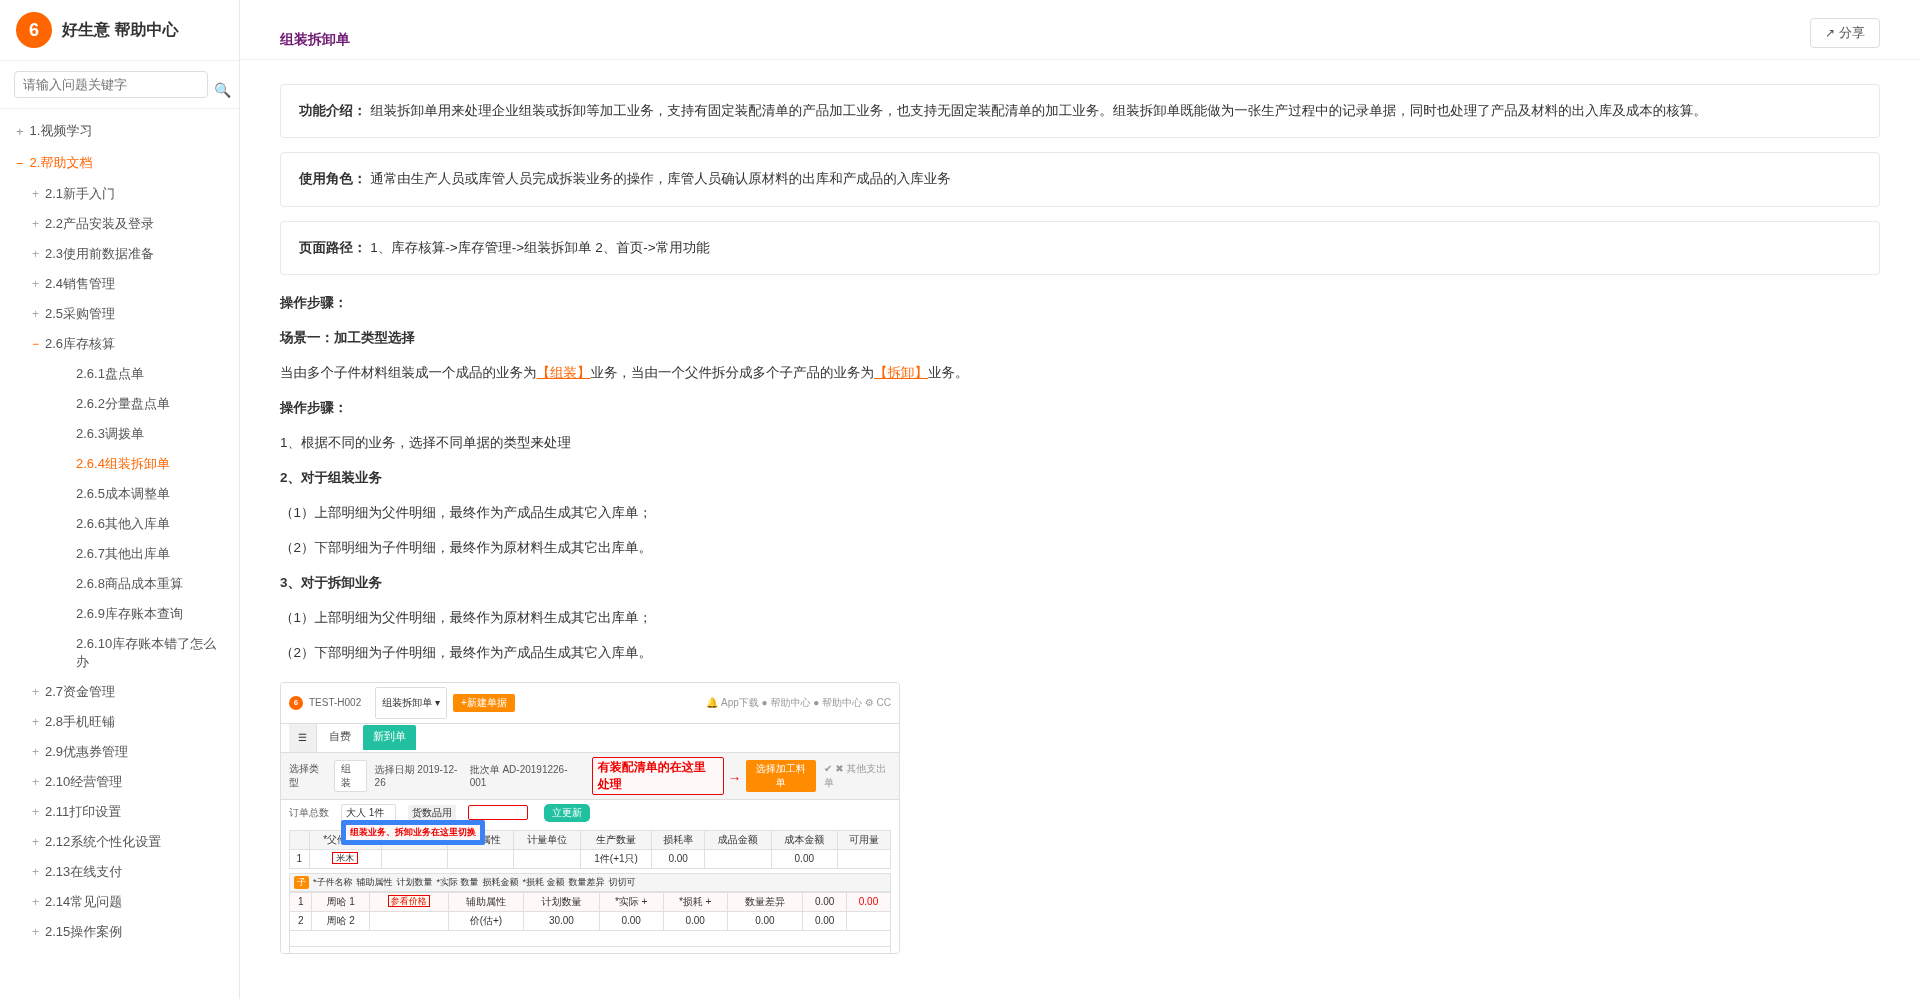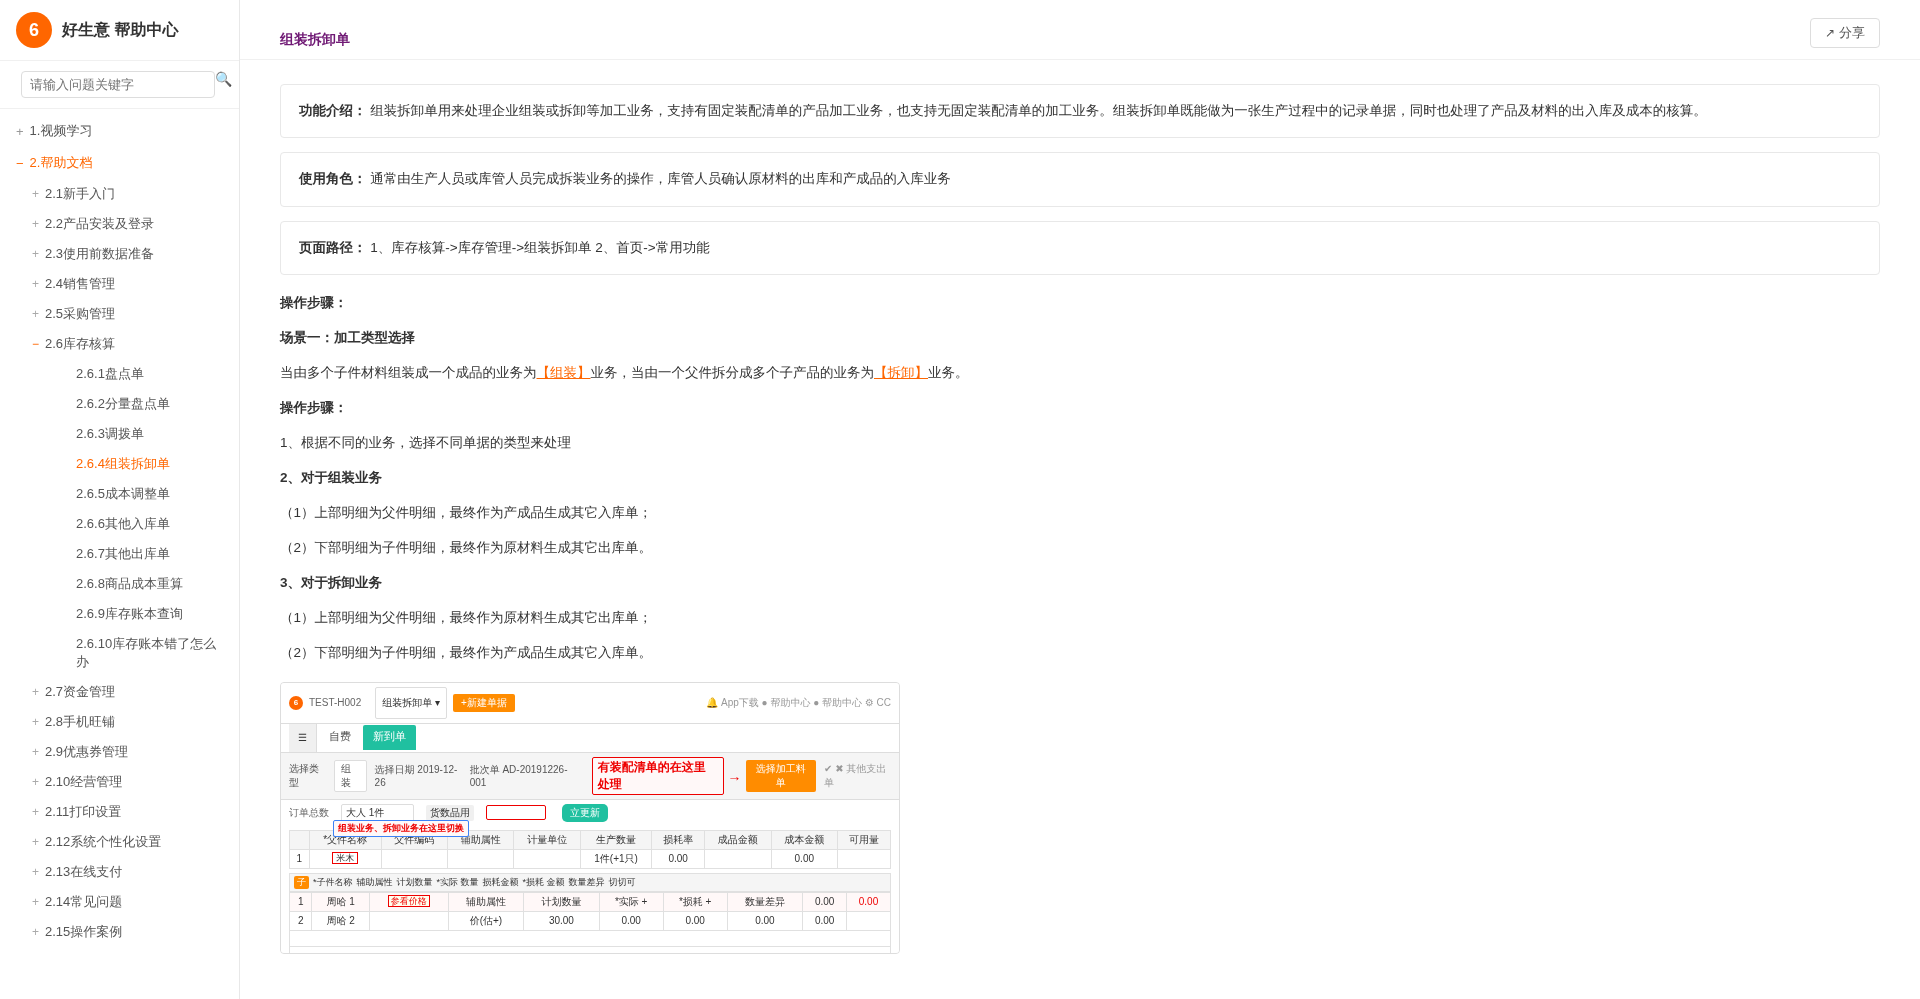--- a/index.html
+++ b/index.html
@@ -27,23 +27,23 @@
       width: 36px; height: 36px;
       background: #ff6600;
       border-radius: 50%;
       display: flex; align-items: center; justify-content: center;
       color: #fff; font-size: 18px; font-weight: bold;
       margin-right: 10px;
       flex-shrink: 0;
     }
     .logo-text { font-size: 16px; font-weight: bold; color: #333; }
     .search-box {
-      padding: 10px 21px;
+      padding: 10px 14px;
       border-bottom: 1px solid #f0f0f0;
-      display: flex; align-items: flex-start; gap: 0;
+      display: flex; align-items: flex-end; gap: 6px;
     }
     .search-box input {
       border: 1px solid #ddd;
       border-radius: 4px;
       padding: 5px 8px;
       font-size: 13px;
       flex: 1;
       outline: none;
       color: #999;
     }
@@ -395,28 +395,28 @@
           <div style="position:relative;display:inline-flex;align-items:center;gap:4px">
             <span style="color:#e00;font-size:12px;font-weight:bold;background:#fff8f8;border:1px solid #e00;padding:1px 5px;border-radius:2px">有装配清单的在这里处理</span>
             <span style="color:#e00;font-size:14px">→</span>
             <button style="background:#ff8c00;color:#fff;border:none;border-radius:2px;padding:2px 8px;font-size:10px;cursor:pointer">选择加工料单</button>
           </div>
           <span style="font-size:10px;color:#999">✔ ✖ 其他支出单</span>
         </div>
 
         <div class="ss-field-row" style="position:relative">
           <span style="color:#666;font-size:10px">订单总数</span>
-          <div style="border:1px solid #ddd;background:#fff;padding:1px 4px;font-size:10px;border-radius:2px;width:73px">大人 1件</div>
+          <div style="border:1px solid #ddd;background:#fff;padding:1px 4px;font-size:10px;border-radius:2px;width:55px">大人 1件</div>
           <div style="background:#f0f0f0;padding:1px 4px;font-size:10px;border-radius:2px">货数品用</div>
           <div style="position:relative">
             <input type="text" style="border: 1px solid rgb(238, 0, 0); border-radius: 2px; padding: 1px 4px; font-size: 10px; width: 60px;" value="">
           </div>
           <button style="background:#20c0a0;color:#fff;border:none;border-radius:5px;padding:2px 8px;font-size:10px;cursor:pointer;margin-left:4px">立更新</button>
 
-          <span style="position:absolute;left:52px;top:20px;color:#e00;font-size:9px;font-weight:bold;background:#fff8f8;border:1px solid #3b82f6;padding:1px 4px;border-radius:2px;white-space:nowrap">组装业务、拆卸业务在这里切换</span>
+          <span style="position:absolute;left:60px;top:20px;color:#e00;font-size:9px;font-weight:bold;background:#fff8f8;border:5px solid #3b82f6;padding:1px 4px;border-radius:2px;white-space:nowrap">组装业务、拆卸业务在这里切换</span>
         </div>
 
         <div style="padding:4px 8px;background:#fff;flex:1">
           <table class="ss-table">
             <thead>
               <tr>
                 <th></th>
                 <th>*父件名称</th>
                 <th>父件编码</th>
                 <th>辅助属性</th>

